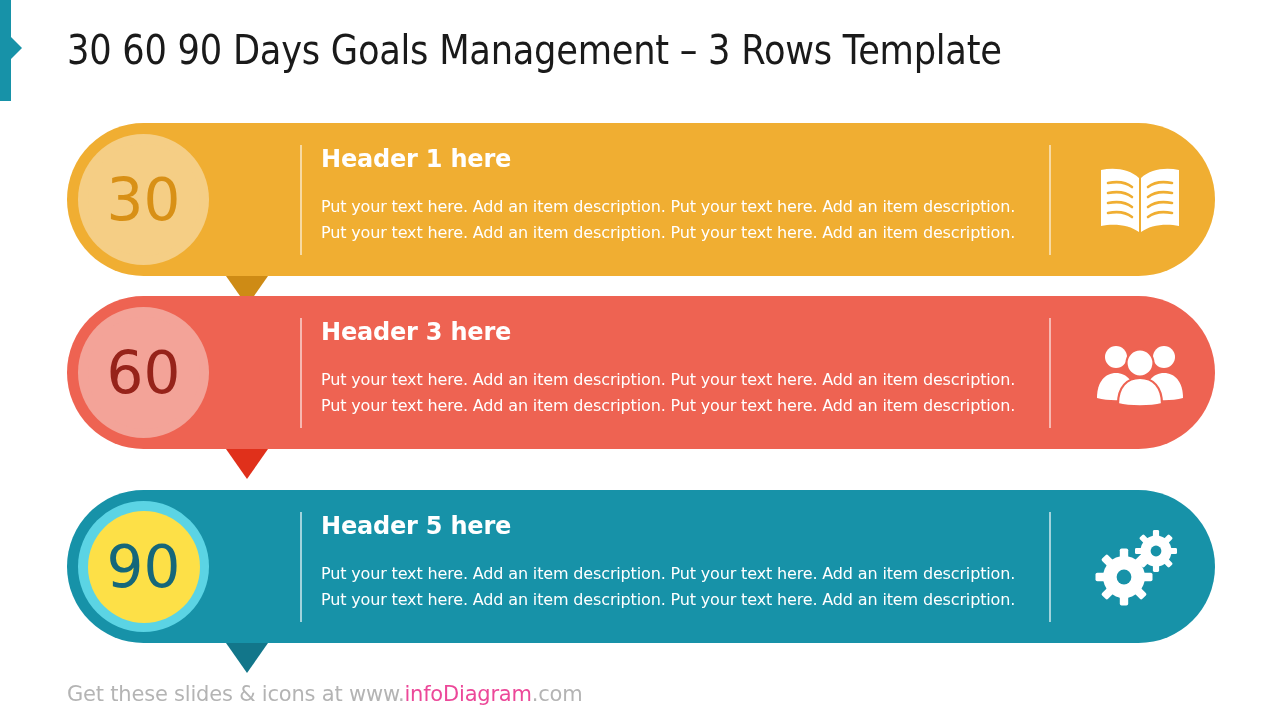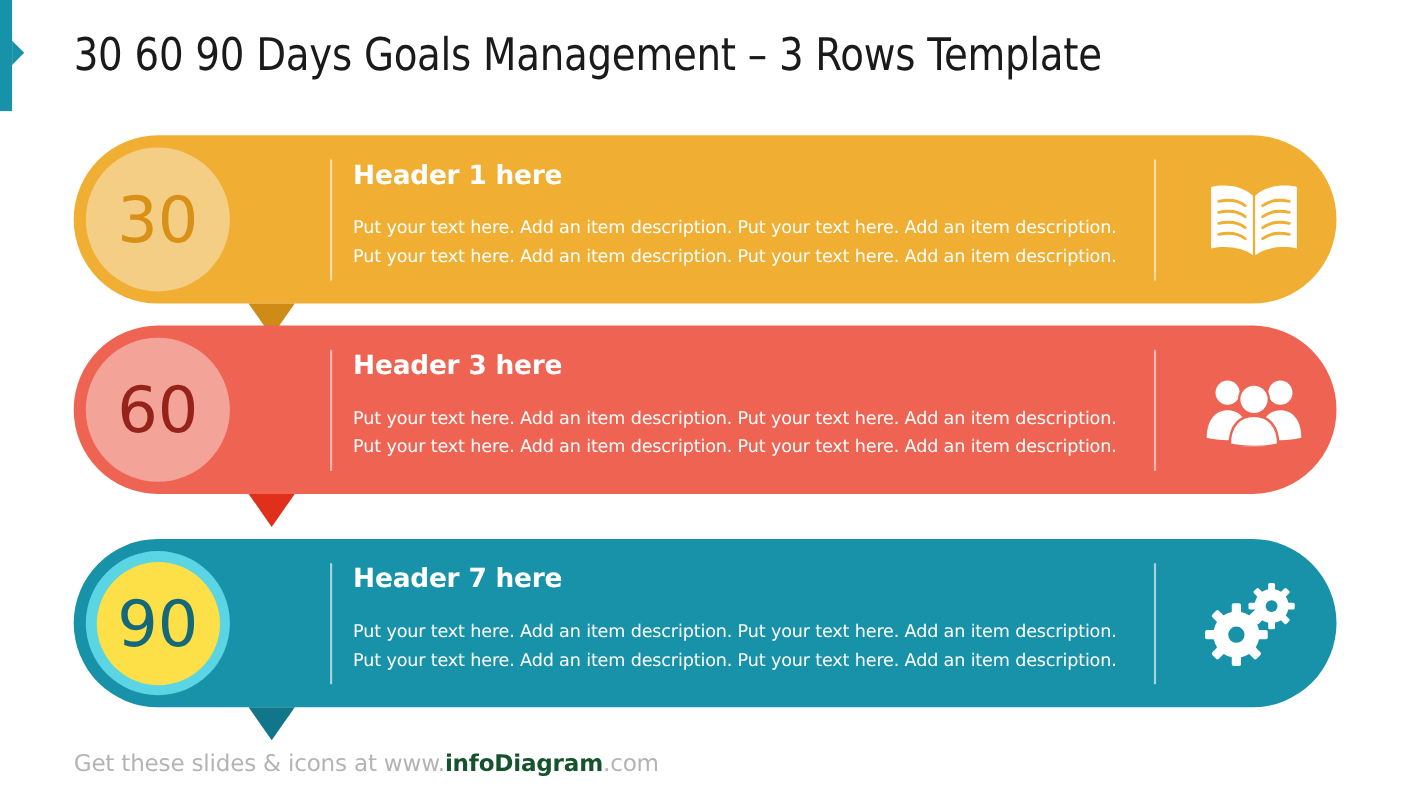--- a/index.html
+++ b/index.html
@@ -197,21 +197,21 @@
   .footer {
     position: absolute;
     left: 67px;
     top: 682px;
     font-size: 21px;
     color: #B4B4B4;
     white-space: nowrap;
     font-family: "DejaVu Sans", sans-serif;
     letter-spacing: -0.2px;
   }
-  .footer .brand { font-weight: bold; color: #14532d; }
+  .footer .brand { font-weight: normal; color: #ec4899; }
 </style>
 </head>
 <body>
 
 <div id="slide">
 
   <div class="edge-marker">
     <div class="edge-marker-arrow"></div>
   </div>
 
@@ -279,21 +279,21 @@
     </div>
 
     <div class="row row-3">
       <div class="num-circle">
         <div class="num-circle-inner">
           <span class="num-text">90</span>
         </div>
       </div>
       <div class="divider-left"></div>
       <div class="row-text">
-        <div class="row-header">Header 7 here</div>
+        <div class="row-header">Header 5 here</div>
         <div class="row-body-line">Put your text here. Add an item description. Put your text here. Add an item description.</div>
         <div class="row-body-line">Put your text here. Add an item description. Put your text here. Add an item description.</div>
       </div>
       <div class="divider-right"></div>
       <div class="row-icon">
         <svg width="92" height="80" viewBox="0 0 92 80">
 
           <g transform="translate(62,24)">
             <g fill="#ffffff">
               <circle cx="0" cy="0" r="15.5"></circle>

